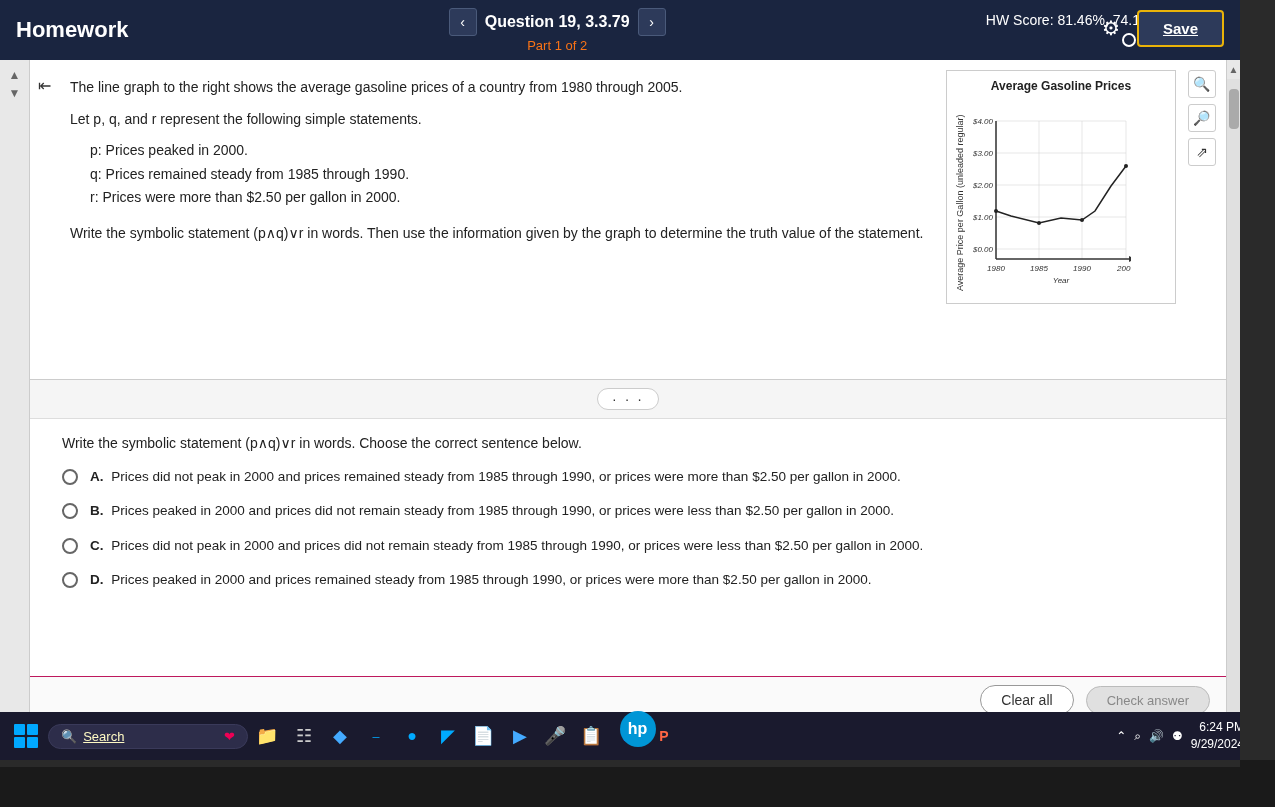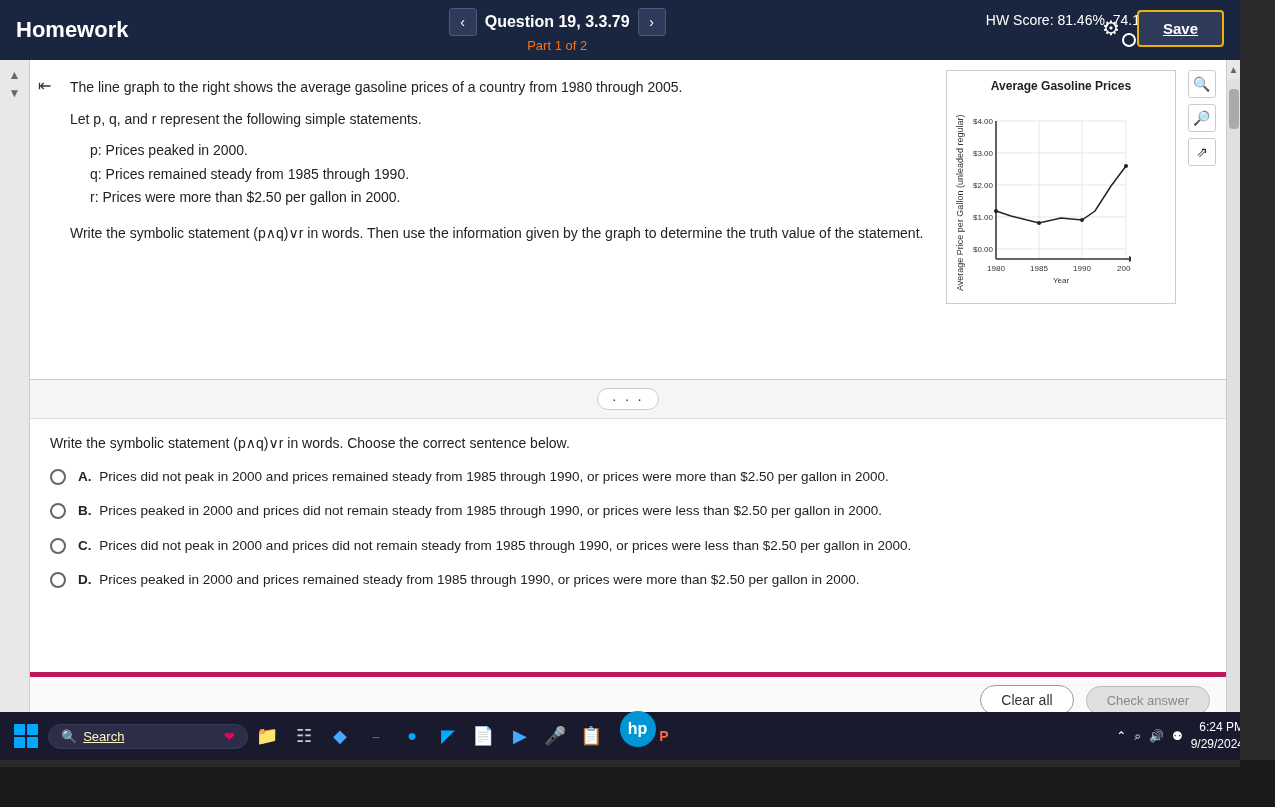--- a/index.html
+++ b/index.html
@@ -238,20 +238,21 @@
       writing-mode: vertical-rl;
       transform: rotate(180deg);
       font-size: 9px;
       color: #333;
       text-align: center;
       width: 12px;
     }
 
     .graph-svg-container {
       flex: 1;
+      font-style: italic;
     }
 
     .graph-actions {
       position: absolute;
       right: 10px;
       top: 10px;
       display: flex;
       flex-direction: column;
       gap: 6px;
     }
@@ -286,21 +287,21 @@
       border-radius: 12px;
       padding: 2px 14px;
       font-size: 14px;
       cursor: pointer;
       color: #333;
       letter-spacing: 2px;
     }
 
     
     .answer-section {
-      padding: 16px 20px;
+      padding: 16px 32px;
       flex: 1;
     }
 
     .answer-instruction {
       font-size: 14px;
       color: #222;
       margin-bottom: 16px;
     }
 
     .answer-option {
@@ -332,21 +333,21 @@
       margin-right: 4px;
     }
 
     
     .bottom-controls {
       display: flex;
       align-items: center;
       justify-content: flex-end;
       padding: 8px 16px;
       gap: 12px;
-      border-top: 5px solid #be185d;
+      border-top: 1px solid #be185d;
       background: #fafafa;
     }
 
     .clear-all-btn {
       background: white;
       border: 1px solid #999;
       border-radius: 20px;
       padding: 6px 20px;
       font-size: 14px;
       cursor: pointer;

